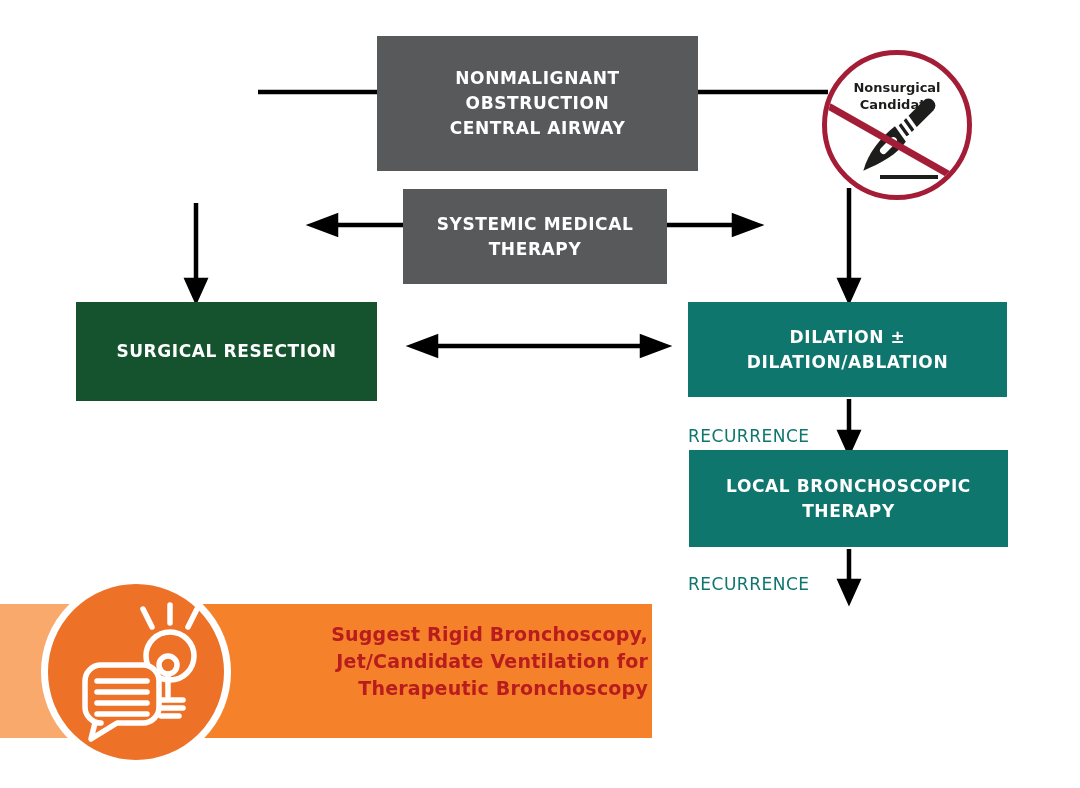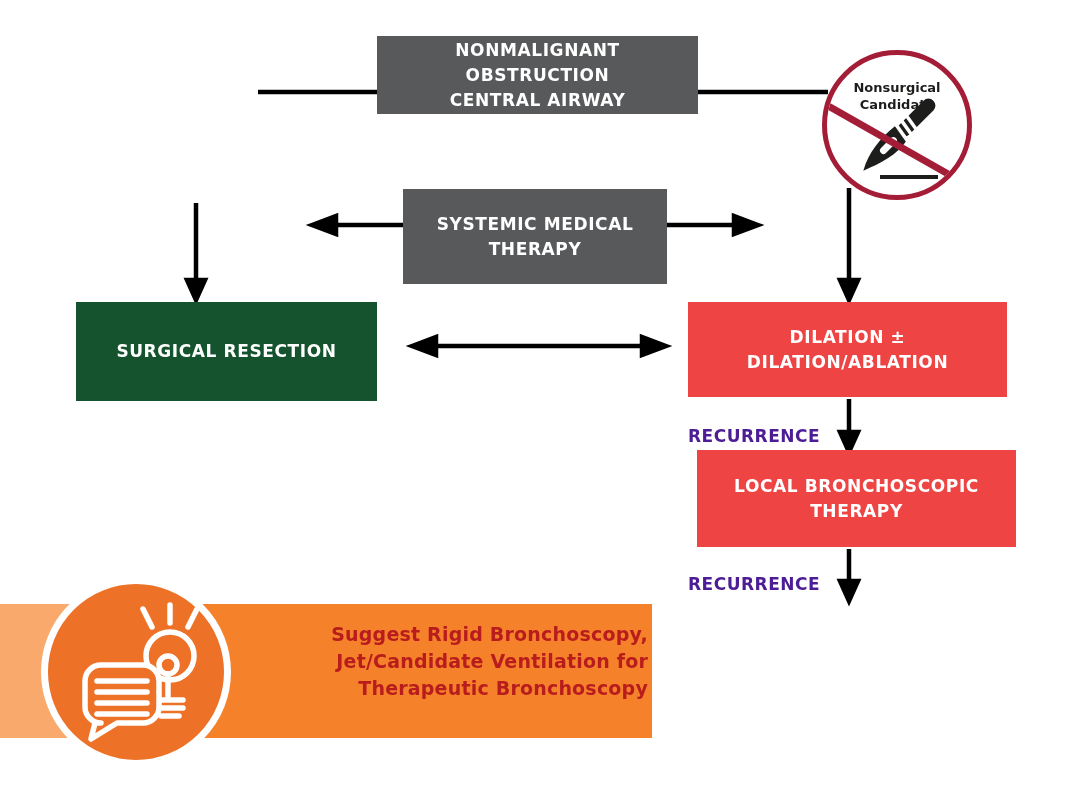--- a/index.html
+++ b/index.html
@@ -8,35 +8,35 @@
     font-family:"DejaVu Sans","Liberation Sans",sans-serif;
   }
   .overlay{position:absolute;left:0;top:0;z-index:1;}
   .box{
     position:absolute;display:flex;flex-direction:column;justify-content:center;align-items:center;
     color:#ffffff;font-weight:bold;font-size:17px;letter-spacing:.6px;line-height:25px;
     text-align:center;z-index:2;box-sizing:border-box;
   }
   .gray{background:#58595B;}
   .blue{background:#14532d;}
-  .red{background:#ef4444;}
+  .red{background:#0f766e;}
   .candidate{
     position:absolute;border-radius:50%;background:#ffffff;box-sizing:border-box;
     z-index:2;overflow:hidden;
   }
   .cand-blue{border:6px solid #1D5685;}
   .cand-red{border:5px solid #A41D37;}
   .cand-label{
     position:absolute;left:0;right:0;text-align:center;color:#1D1D1B;
     font-weight:bold;font-size:13px;line-height:17px;z-index:2;
   }
   .scalpel{position:absolute;z-index:3;}
   .slash{position:absolute;left:0;top:0;z-index:4;}
   .recurrence{
-    position:absolute;color:#4c1d95;font-weight:bold;font-size:17px;letter-spacing:.5px;
+    position:absolute;color:#0f766e;font-weight:normal;font-size:17px;letter-spacing:.5px;
     z-index:2;white-space:nowrap;
   }
   .banner-strip{position:absolute;left:0;top:604px;width:140px;height:134px;background:#F8A96B;z-index:1;}
   .banner-main{position:absolute;left:136px;top:604px;width:516px;height:134px;background:#F5822B;z-index:1;}
   .banner-circle{
     position:absolute;left:41px;top:577px;width:190px;height:190px;border-radius:50%;
     background:#ED7127;border:7px solid #ffffff;box-sizing:border-box;z-index:2;
   }
   .banner-text{
     position:absolute;left:268px;top:621px;width:380px;z-index:2;
@@ -69,21 +69,21 @@
       <polygon points="666,346 642,337 642,355"></polygon>
 
       <line x1="849" y1="399" x2="849" y2="434"></line>
       <polygon points="849,452 840,432 858,432"></polygon>
 
       <line x1="849" y1="549" x2="849" y2="583"></line>
       <polygon points="849,601 840,581 858,581"></polygon>
     </g>
   </svg>
 
-  <div class="box gray" style="left:377px;top:36px;width:321px;height:78px;align-items:center;">
+  <div class="box gray" style="left:377px;top:36px;width:321px;height:135px;align-items:center;">
     <span>NONMALIGNANT</span>
     <span>OBSTRUCTION</span>
     <span>CENTRAL AIRWAY</span>
   </div>
 
   <div class="box gray" style="left:403px;top:189px;width:264px;height:95px;text-align:right;">
     <span>SYSTEMIC MEDICAL</span>
     <span>THERAPY</span>
   </div>
 
@@ -113,21 +113,21 @@
     <span>SURGICAL RESECTION</span>
   </div>
 
   <div class="box red" style="left:688px;top:302px;width:319px;height:95px;">
     <span>DILATION ±</span>
     <span>DILATION/ABLATION</span>
   </div>
 
   <div class="recurrence" style="left:688px;top:426px;">RECURRENCE</div>
 
-  <div class="box red" style="left:689px;top:450px;width:319px;height:97px;margin-left:8px;">
+  <div class="box red" style="left:689px;top:450px;width:319px;height:97px;">
     <span>LOCAL BRONCHOSCOPIC</span>
     <span>THERAPY</span>
   </div>
 
   <div class="recurrence" style="left:688px;top:574px;">RECURRENCE</div>
 
 
   <div class="banner-strip"></div>
   <div class="banner-main"></div>
   <div class="banner-circle">

